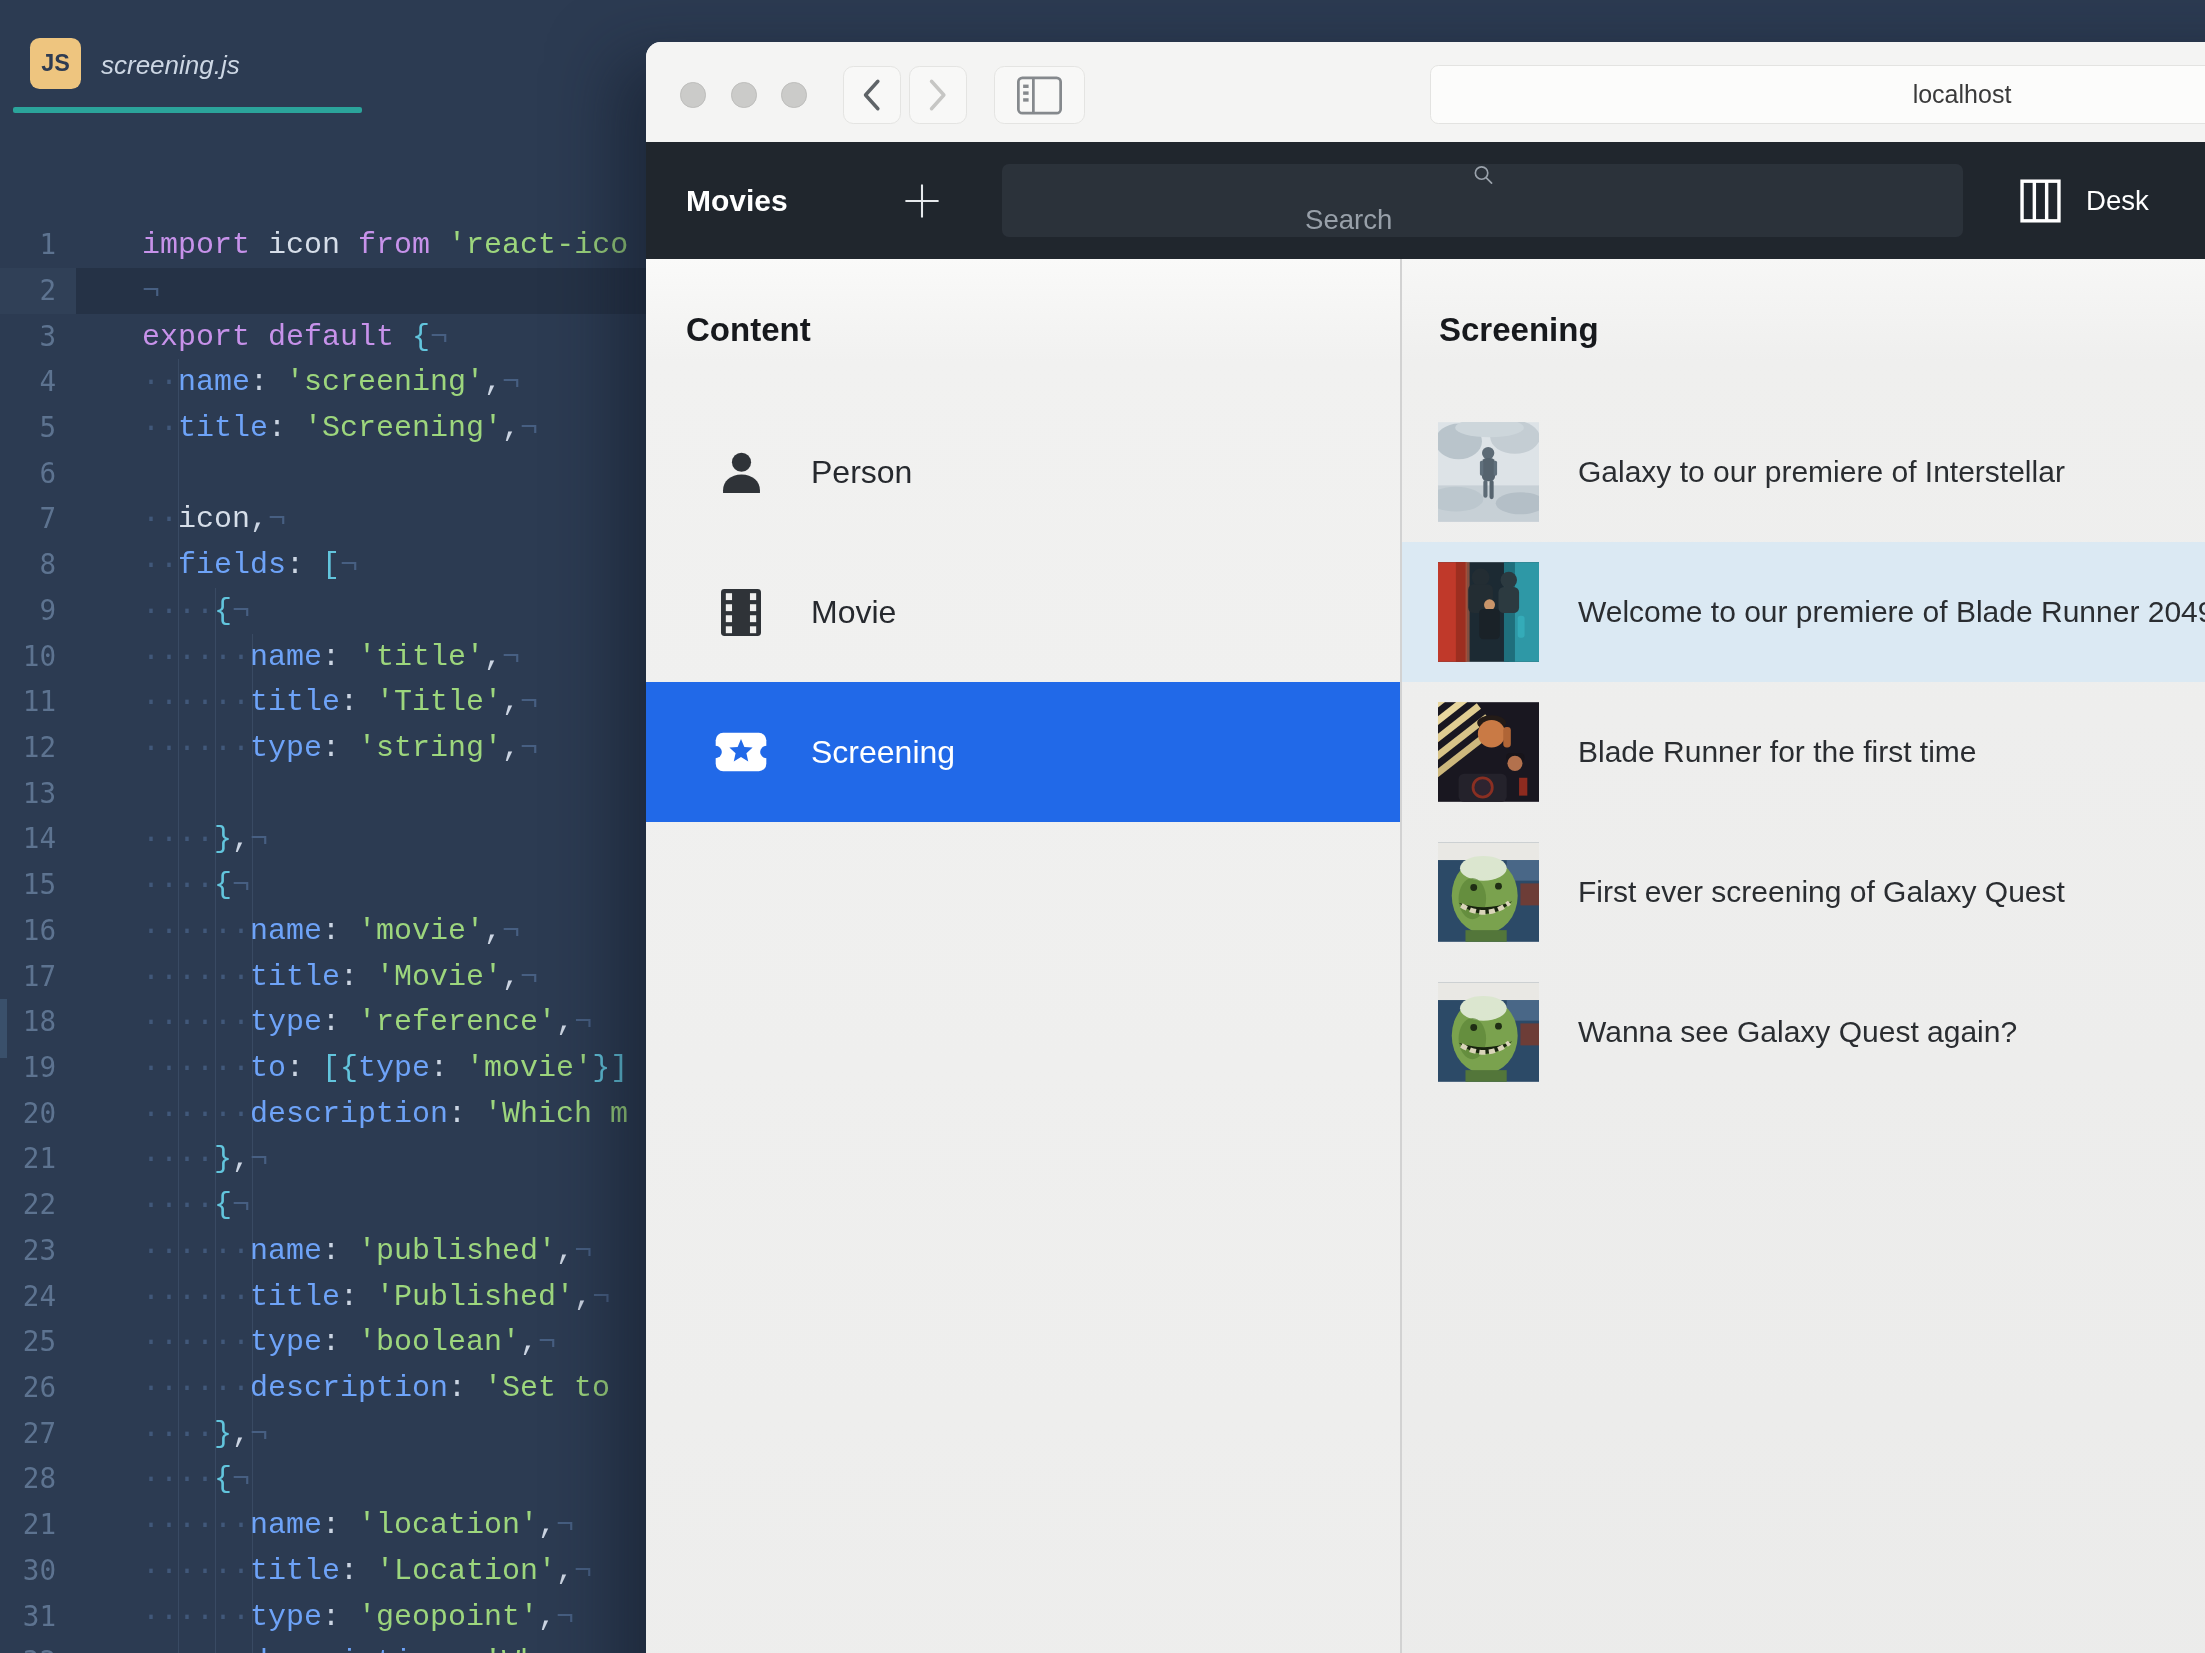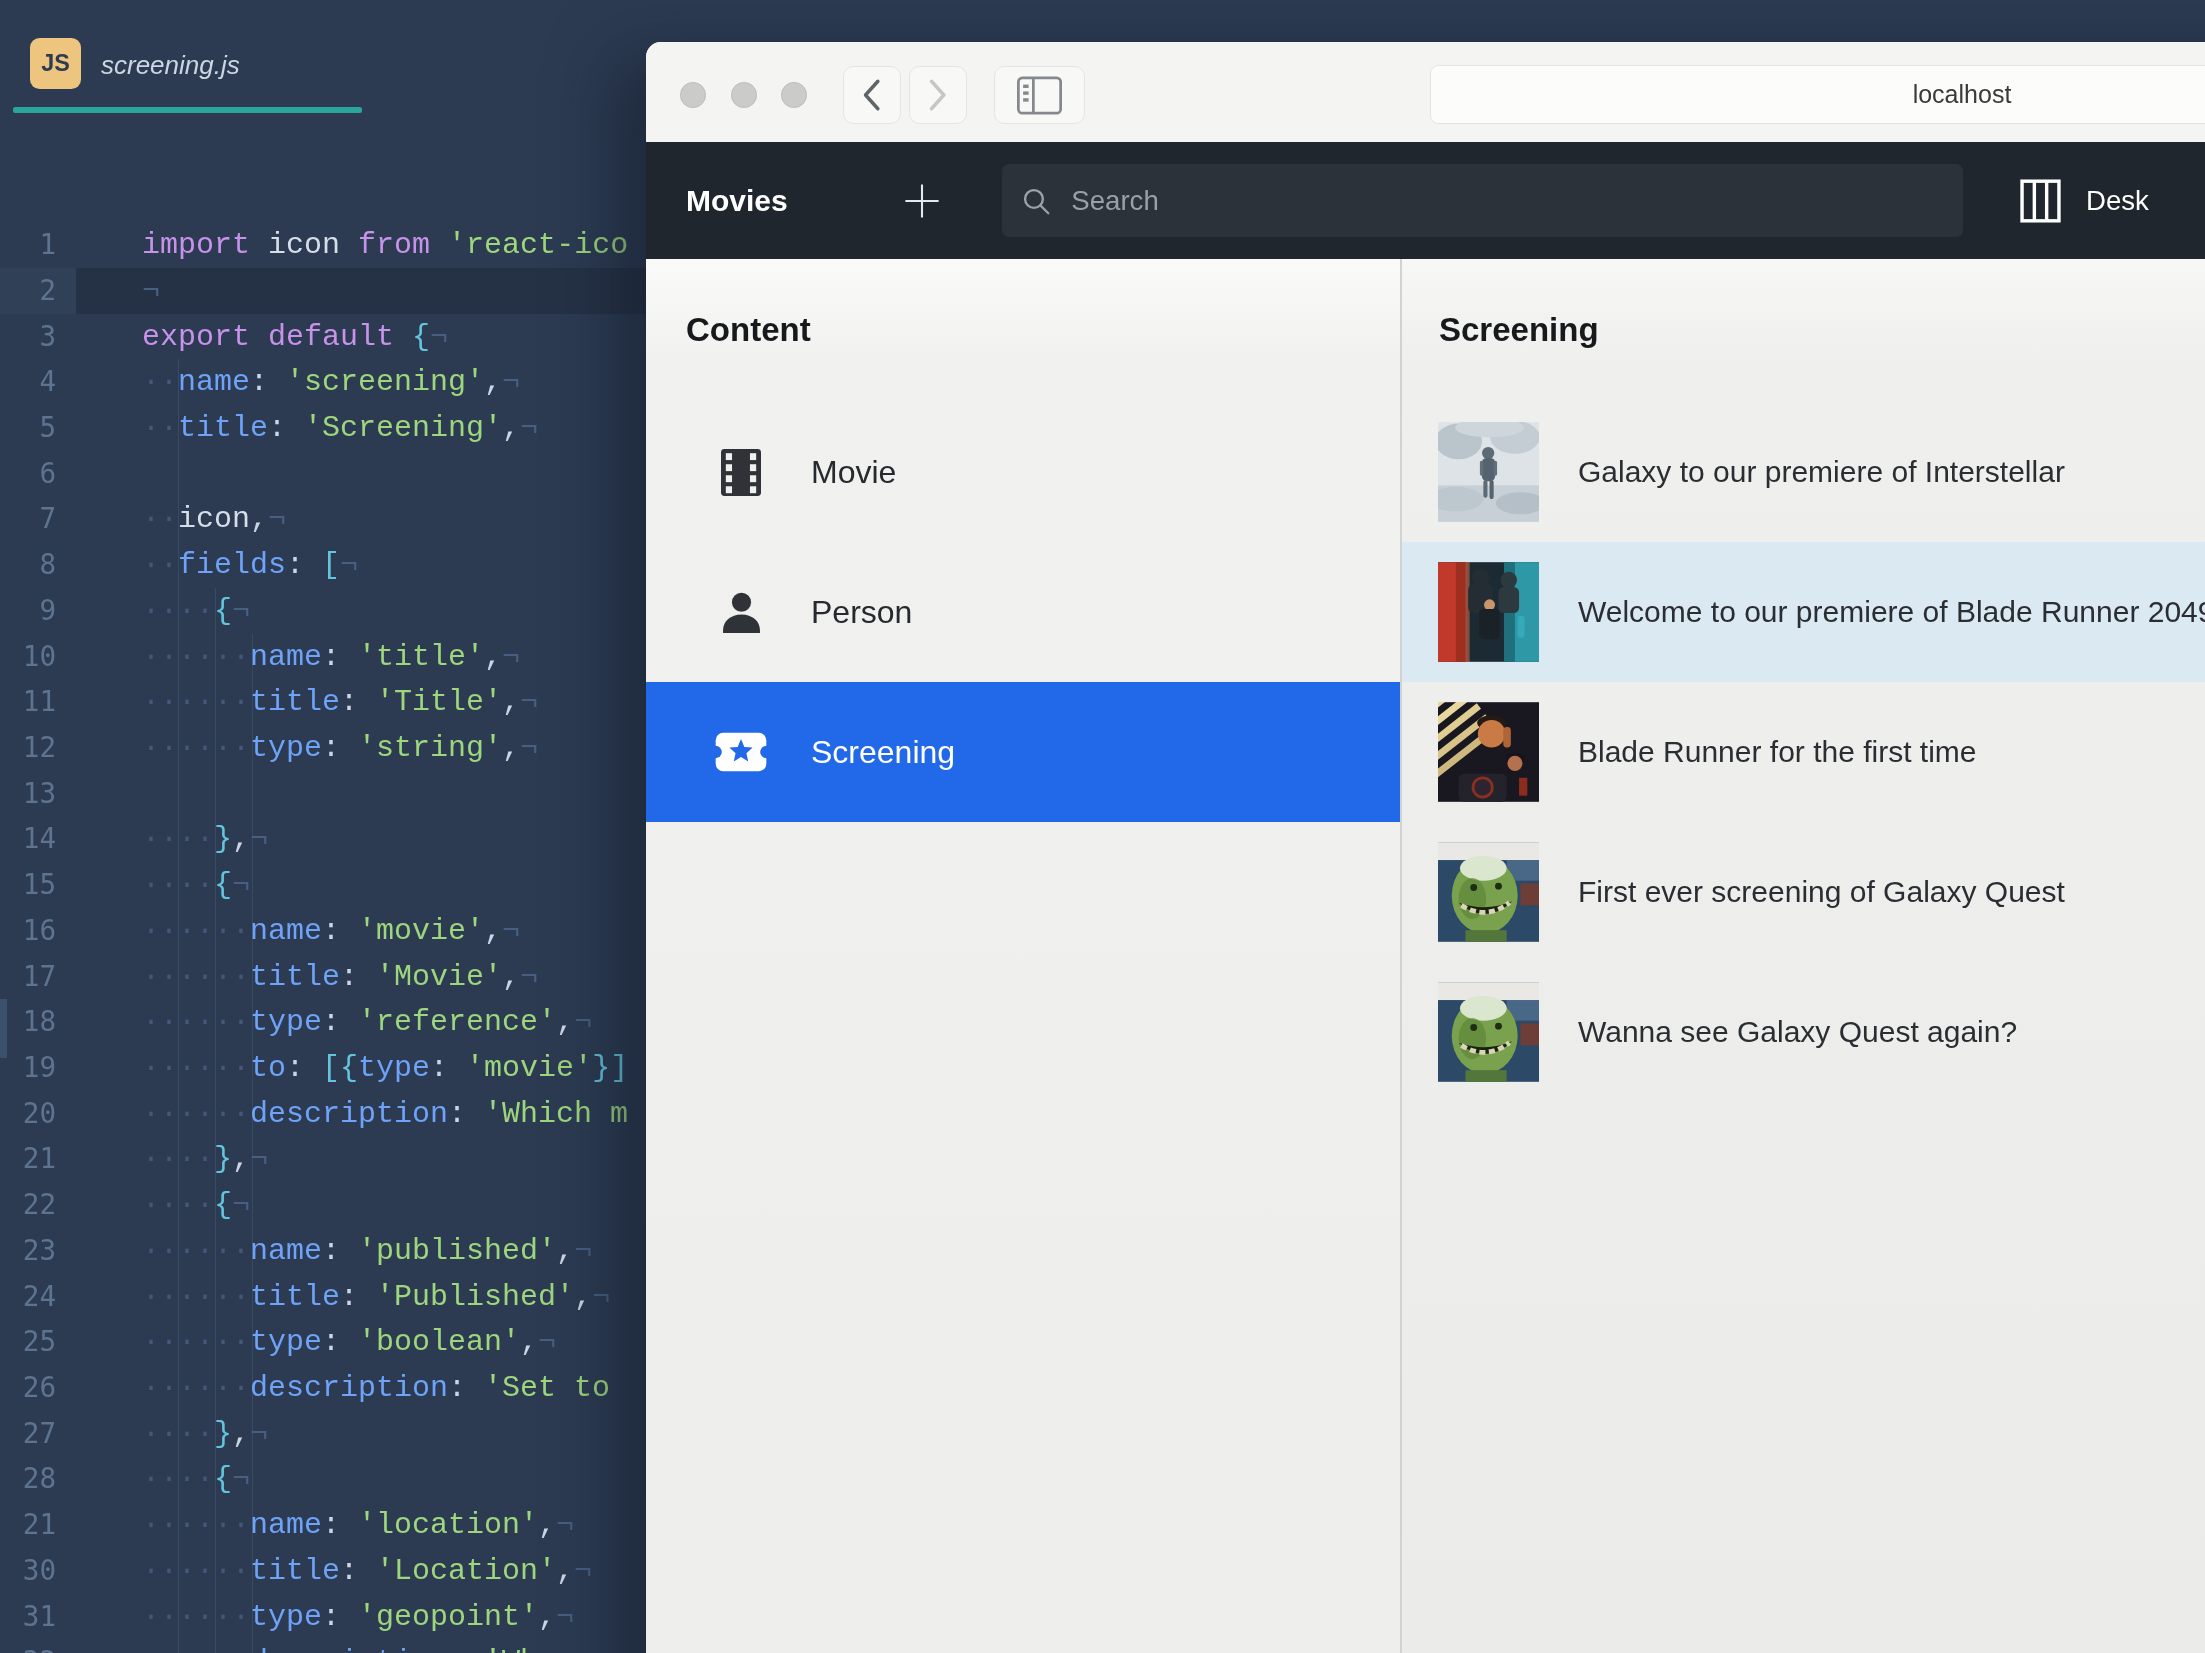--- a/index.html
+++ b/index.html
@@ -51,21 +51,21 @@
   .urlfield{position:absolute;left:784px;top:23px;width:1064px;height:59px;border-radius:8.3px;
             background:#fcfcfb;border:1.4px solid #e3e3e1;box-sizing:border-box;
             display:flex;align-items:center;justify-content:center;font-size:25px;color:#3a3a3a;}
 
   .app-header{position:absolute;left:0;top:100px;right:0;height:117px;background:var(--header-bg,#20262d);}
   .mv-title{position:absolute;left:40px;top:0;height:105px;line-height:117px;font-size:30px;
             font-weight:600;color:#ffffff;}
   .plus-btn{position:absolute;left:256px;top:39px;width:39px;height:39px;background:none;border:none;
             display:flex;align-items:center;justify-content:center;padding:0;}
   .searchbox{position:absolute;left:356px;top:22px;width:961px;height:73px;border-radius:6.9px;
-             background:var(--search-field-bg,#2b323a);display:flex;align-items:center;padding:0 19.3px;box-sizing:border-box;gap:18px;}
+             background:var(--search-field-bg,#2b323a);display:flex;align-items:center;padding:0 19.3px;box-sizing:border-box;gap:18px;flex-direction:column;}
   .searchbox input{flex:1;background:none;border:none;outline:none;font-size:27.6px;color:#e5e9ed;
                    font-family:"Liberation Sans",sans-serif;}
   .searchbox input::placeholder{color:#98a0a9;opacity:1;}
   .desk{position:absolute;left:1374px;top:0;height:117px;display:flex;align-items:center;gap:25px;
         background:none;border:none;padding:0;}
   .desk-label{font-size:27.6px;color:#ffffff;}
 
   .content-panel{position:absolute;left:0;top:217px;width:754px;bottom:0;
                  background:linear-gradient(180deg,#fafaf9 0px,#f1f1f0 103px,#ededec 100%);}
   .divider{position:absolute;left:754px;top:217px;width:2.1px;bottom:0;background:var(--divider,#d2d2d2);}
@@ -190,42 +190,42 @@
           </svg>
         <span class="desk-label">Desk</span>
       </button>
     </div>
 
     <div class="content-panel">
       <h2 class="panel-heading">Content</h2>
       <div class="rows">
           <div class="citem">
             <span class="cicon">
+              <svg width="41" height="43" viewBox="0 0 60 62">
+                <circle cx="30" cy="16" r="14" fill="#2f3338"></circle>
+                <path d="M30 34 C14 34 3 44 3 57 L3 61 L57 61 L57 57 C57 44 46 34 30 34 Z" fill="#2f3338"></path>
+              </svg>
+            </span>
+            <span class="clabel">Person</span>
+          </div>
+          <div class="citem">
+            <span class="cicon">
               <svg width="40" height="47" viewBox="0 0 58 68">
                 <rect width="58" height="68" rx="5" fill="#2f3338"></rect>
                 <rect x="7" y="6" width="9" height="10" fill="#f0f0ef"></rect>
                 <rect x="7" y="22" width="9" height="10" fill="#f0f0ef"></rect>
                 <rect x="7" y="38" width="9" height="10" fill="#f0f0ef"></rect>
                 <rect x="7" y="54" width="9" height="10" fill="#f0f0ef"></rect>
                 <rect x="42" y="6" width="9" height="10" fill="#f0f0ef"></rect>
                 <rect x="42" y="22" width="9" height="10" fill="#f0f0ef"></rect>
                 <rect x="42" y="38" width="9" height="10" fill="#f0f0ef"></rect>
                 <rect x="42" y="54" width="9" height="10" fill="#f0f0ef"></rect>
               </svg>
             </span>
             <span class="clabel">Movie</span>
-          </div>
-          <div class="citem">
-            <span class="cicon">
-              <svg width="41" height="43" viewBox="0 0 60 62">
-                <circle cx="30" cy="16" r="14" fill="#2f3338"></circle>
-                <path d="M30 34 C14 34 3 44 3 57 L3 61 L57 61 L57 57 C57 44 46 34 30 34 Z" fill="#2f3338"></path>
-              </svg>
-            </span>
-            <span class="clabel">Person</span>
           </div>
           <div class="citem sel">
             <span class="cicon">
               <svg width="52" height="44" viewBox="0 0 76 64">
                 <rect x="1" y="4" width="74" height="56" rx="11" fill="#ffffff"></rect>
                 <circle cx="1" cy="32" r="9" fill="#2169e8"></circle>
                 <circle cx="75" cy="32" r="9" fill="#2169e8"></circle>
                 <polygon points="38,13 42.9,24.6 55,25.6 45.9,33.9 48.6,45.9 38,39.4 27.4,45.9 30.1,33.9 21,25.6 33.1,24.6" fill="#2169e8"></polygon>
               </svg>
             </span>

